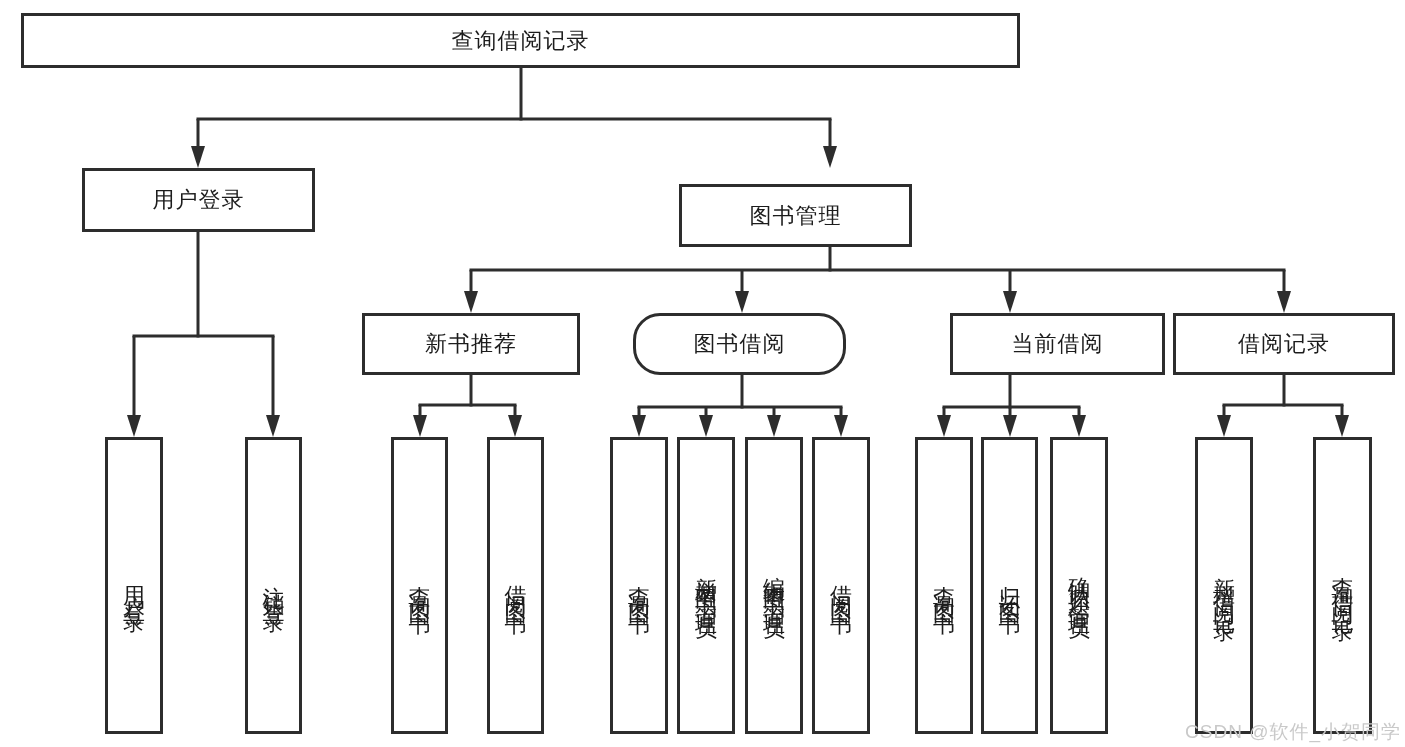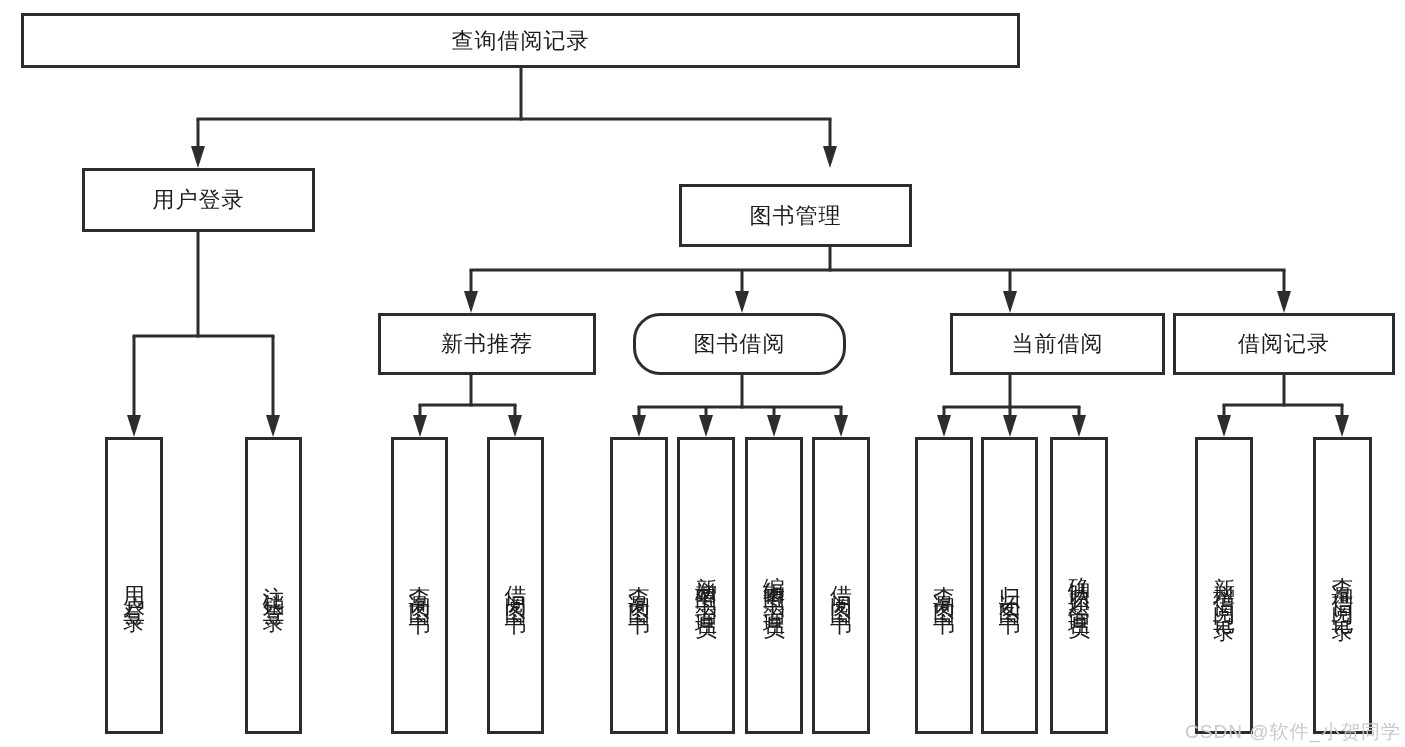--- a/index.html
+++ b/index.html
@@ -136,21 +136,21 @@
     <span class="label">查询借阅记录</span>
   </div>
 
   <div class="hbox" style="left:82px;top:168px;width:233px;height:64px;">
     <span class="label">用户登录</span>
   </div>
   <div class="hbox" style="left:679px;top:169px;width:233px;height:63px;margin-top:15px;">
     <span class="label">图书管理</span>
   </div>
 
-  <div class="hbox" style="left:362px;top:313px;width:218px;height:62px;margin-left:16px;">
+  <div class="hbox" style="left:362px;top:313px;width:218px;height:62px;">
     <span class="label">新书推荐</span>
   </div>
   <div class="hbox" style="left:633px;top:313px;width:213px;height:62px;border-radius:27px;">
     <span class="label">图书借阅</span>
   </div>
   <div class="hbox" style="left:902px;top:313px;width:215px;height:62px;margin-left:48px;">
     <span class="label">当前借阅</span>
   </div>
   <div class="hbox" style="left:1173px;top:313px;width:222px;height:62px;">
     <span class="label">借阅记录</span>

